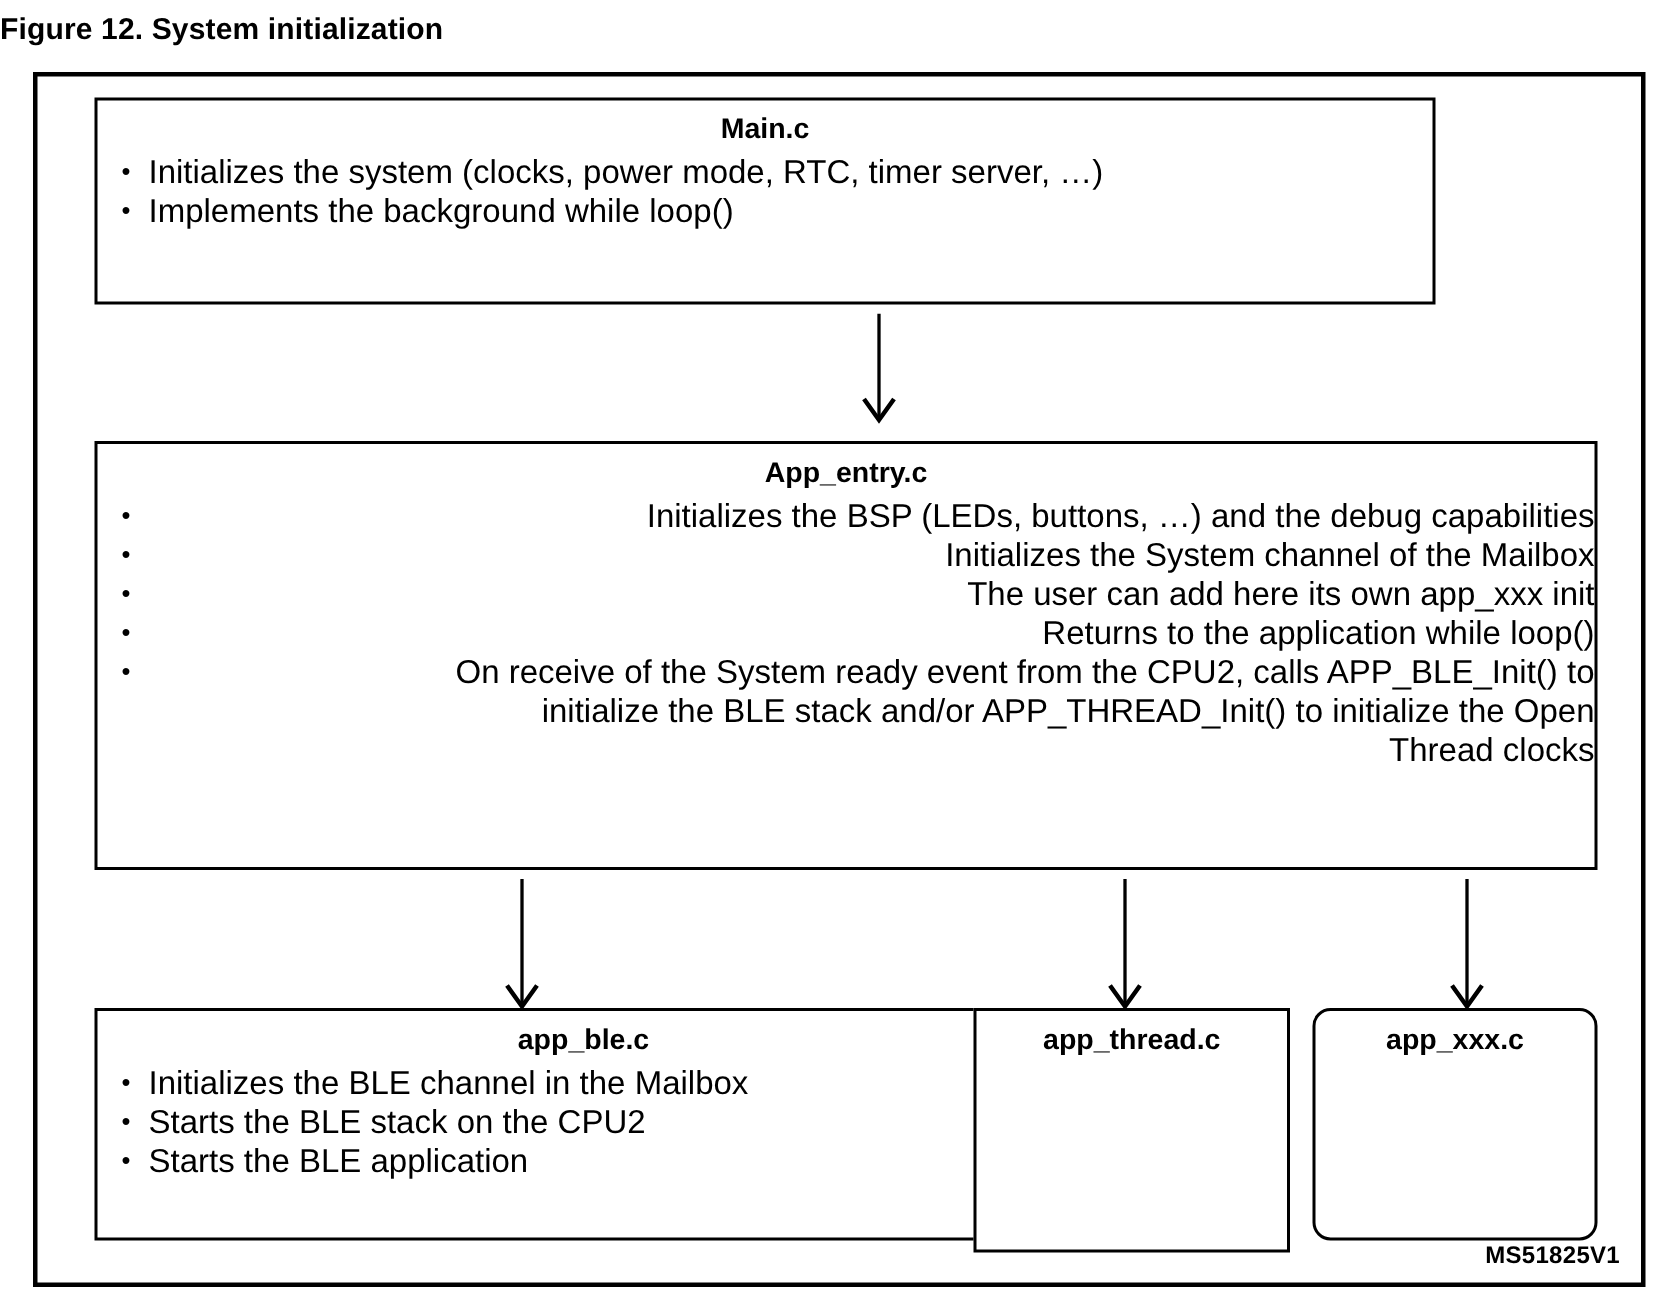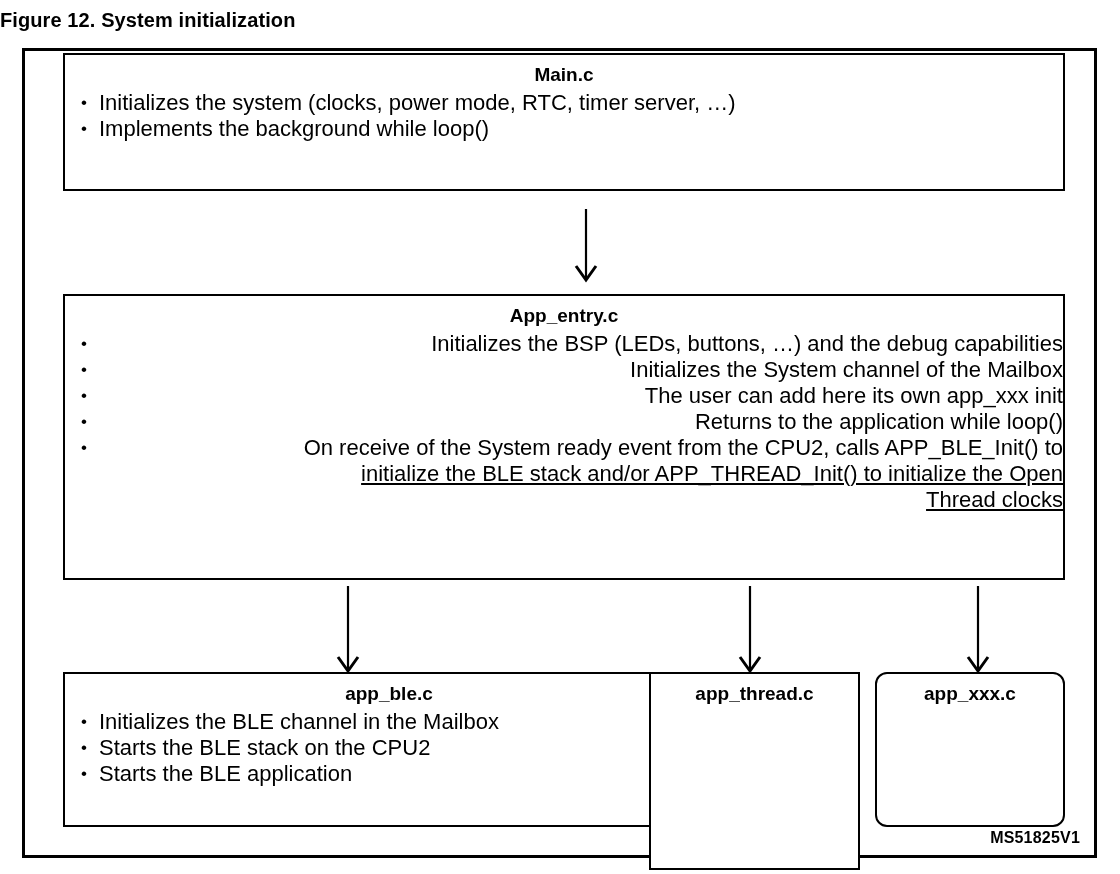--- a/index.html
+++ b/index.html
@@ -70,28 +70,27 @@
     content: "\2022";
     position: absolute;
     left: 4px;
     top: 0;
     font-size: 17px;
     line-height: 26px;
   }
   .bullet-item .cont {
     display: block;
     padding-left: 22px;
-    text-decoration: underline;
   }
 
   
   #box-main {
     left: 38px;
-    top: 2px;
-    width: 1002px;
+    top: 14px;
+    width: 894px;
     height: 138px;
   }
   #box-main .bullet-list { margin-top: 2px; padding-left: 12px; }
 
   #box-appentry {
     left: 38px;
     top: 243px;
     width: 1002px;
     height: 286px;
   }
@@ -102,21 +101,21 @@
     top: 621px;
     width: 652px;
     height: 155px;
   }
   #box-appble .bullet-list { margin-top: 2px; padding-left: 12px; }
 
   #box-appthread {
     left: 624px;
     top: 621px;
     width: 211px;
-    height: 198px;
+    height: 163px;
   }
 
   #box-appxxx {
     left: 850px;
     top: 621px;
     width: 190px;
     height: 155px;
     border-radius: 12px;
   }
 

